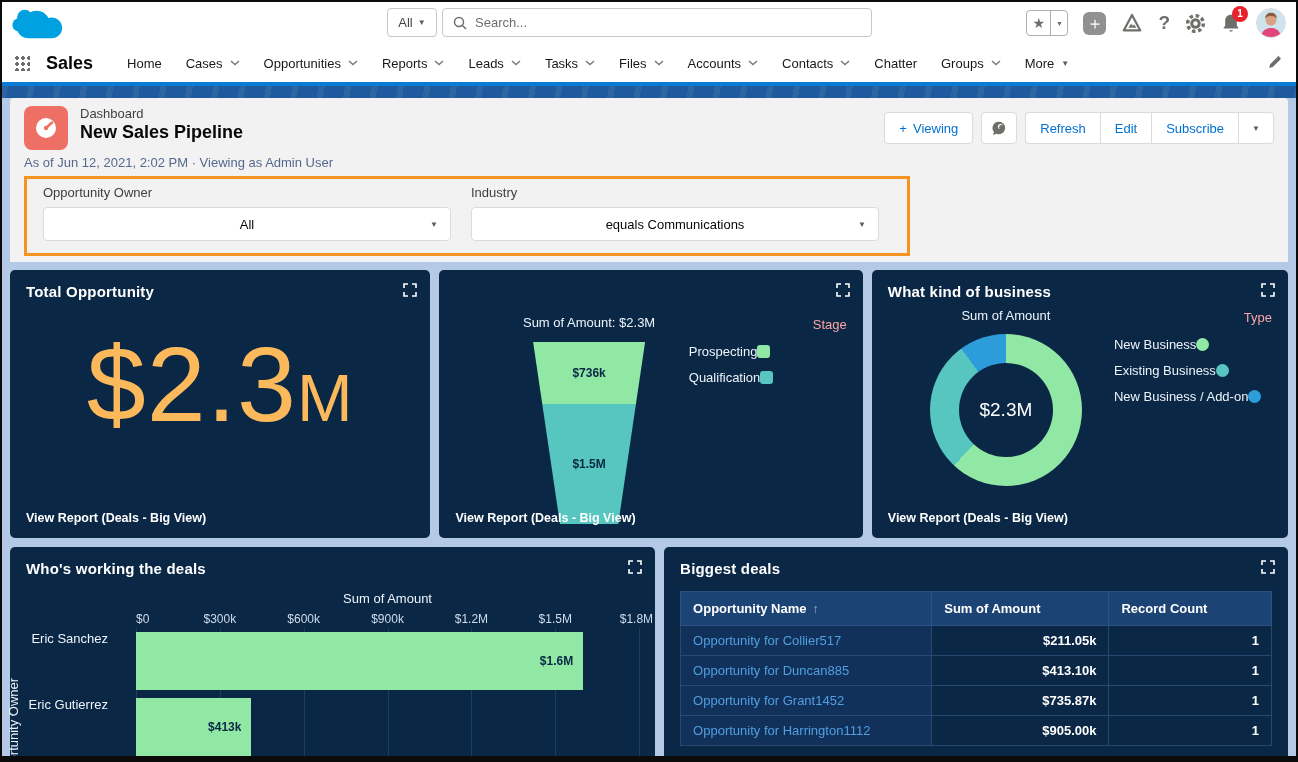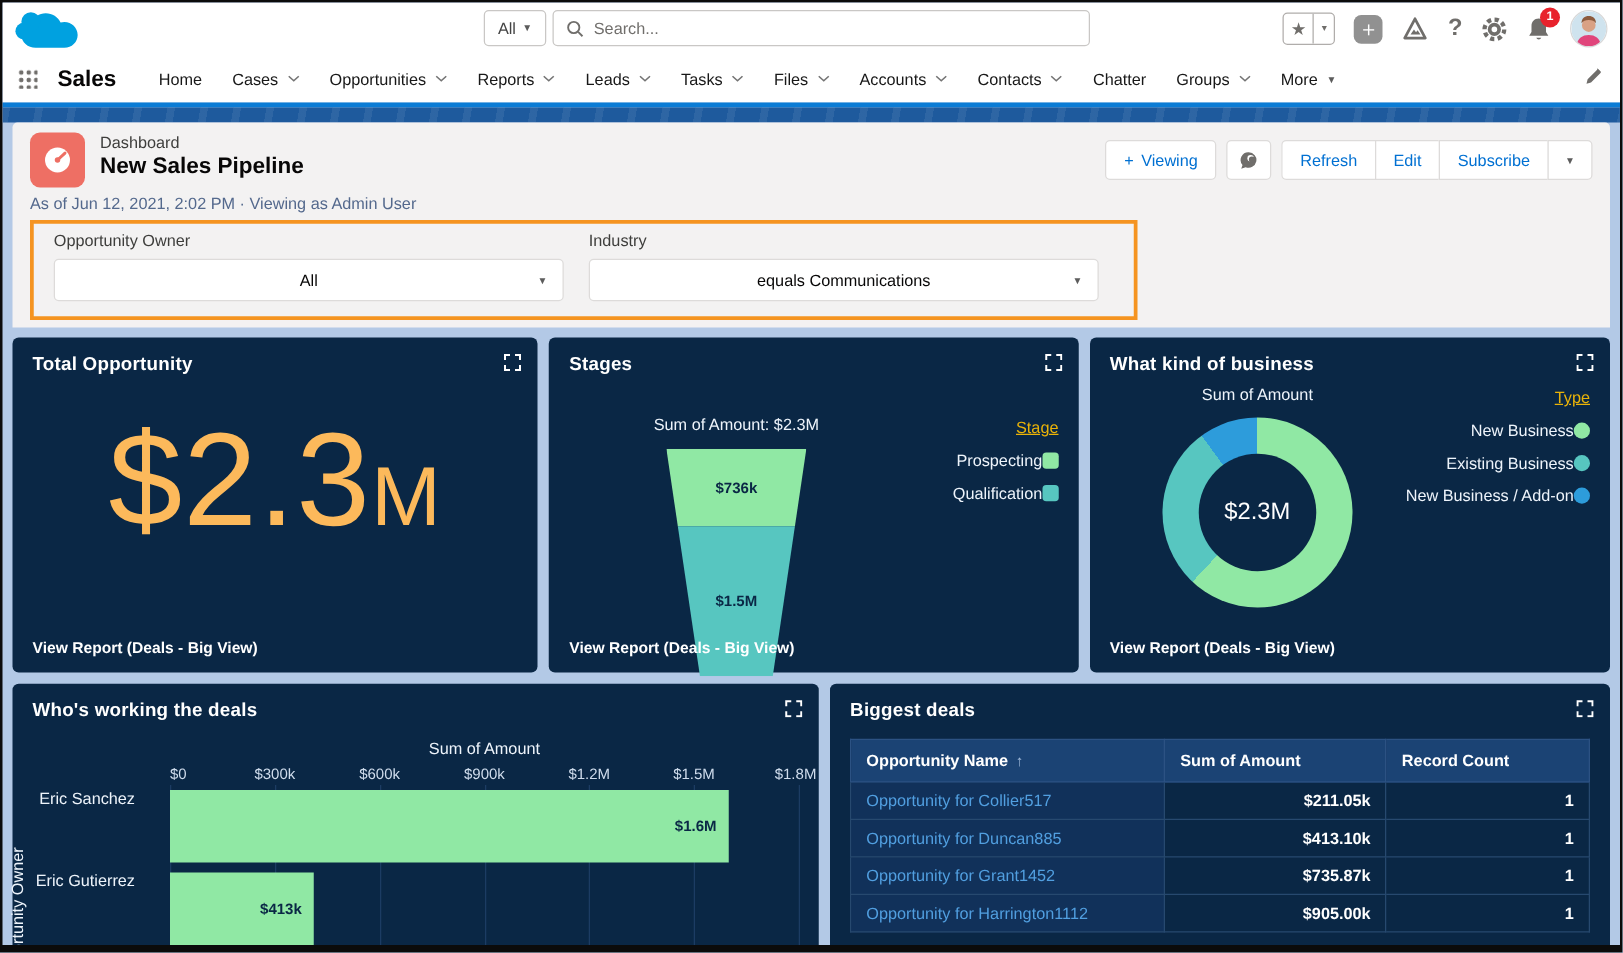--- a/index.html
+++ b/index.html
@@ -88,22 +88,22 @@
   .kpi { text-align:center; margin-top:26px; font-size:106px; color:#fcb95b; letter-spacing:1px; line-height:1.1; }
   .kpi .unit { font-size:0.63em; }
 
   
   .funnel-body { display:flex; margin-top:32px; }
   .funnel-col { flex:1; display:flex; flex-direction:column; align-items:center; padding-left:34px; }
   .funnel-label { font-size:13px; color:#eef4fb; margin-bottom:12px; }
   .funnel { width:112px; height:182px; clip-path:polygon(0 0,100% 0,76% 100%,24% 100%); display:flex; flex-direction:column; }
   .fseg { display:flex; align-items:center; justify-content:center; font-size:12px; font-weight:bold; color:#0a2745; cursor:pointer; }
   .legend { width:158px; text-align:right; font-size:13px; padding-top:2px; }
-  .legend-title { margin-bottom:12px; color:#eab308;text-decoration:underline; }
-  .legend-item { display:flex; justify-content:flex-end; align-items:center; gap:0; margin-bottom:11px; }
+  .legend-title { margin-bottom:12px; color:#fca5a5; }
+  .legend-item { display:flex; align-items:center; gap:0; margin-bottom:11px; }
   .swatch { width:13px; height:13px; border-radius:3px; flex:none; }
 
   
   .donut-body { display:flex; margin-top:8px; }
   .donut-col { flex:1; display:flex; flex-direction:column; align-items:center; padding-left:10px; }
   .donut-sub { font-size:13px; color:#eef4fb; margin-bottom:11px; }
   .donut { width:152px; height:152px; border-radius:50%; position:relative; cursor:pointer; }
   .donut-hole { position:absolute; inset:29px; border-radius:50%; background:#0a2745;
                 display:flex; align-items:center; justify-content:center; font-size:19px; color:#fff; }
 
@@ -368,21 +368,20 @@
         <div class="expand">
           <svg width="14" height="14" viewBox="0 0 14 14">
               <path d="M1 5V1h4M9 1h4v4M13 9v4H9M5 13H1V9" fill="none" stroke="#fff" stroke-width="1.6"></path>
             </svg>
         </div>
         <div class="kpi"><span>$2.3</span><span class="unit">M</span></div>
         <div class="view-report">View Report (Deals - Big View)</div>
       </div>
 
       <div class="card">
-        <div class="card-title">Stages</div>
         <div class="expand">
           <svg width="14" height="14" viewBox="0 0 14 14">
               <path d="M1 5V1h4M9 1h4v4M13 9v4H9M5 13H1V9" fill="none" stroke="#fff" stroke-width="1.6"></path>
             </svg>
         </div>
         <div class="funnel-body">
           <div class="funnel-col">
             <div class="funnel-label">Sum of Amount: $2.3M</div>
             <div class="funnel">
               <div class="fseg js-fseg" style="height: 34%; background: rgb(144, 232, 164);">

